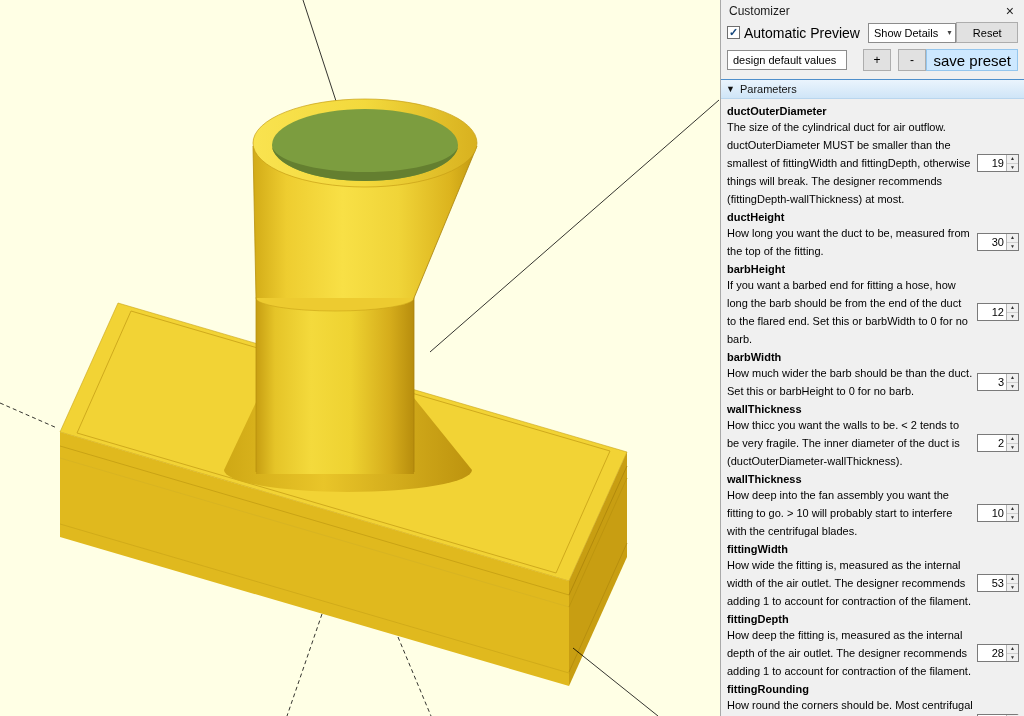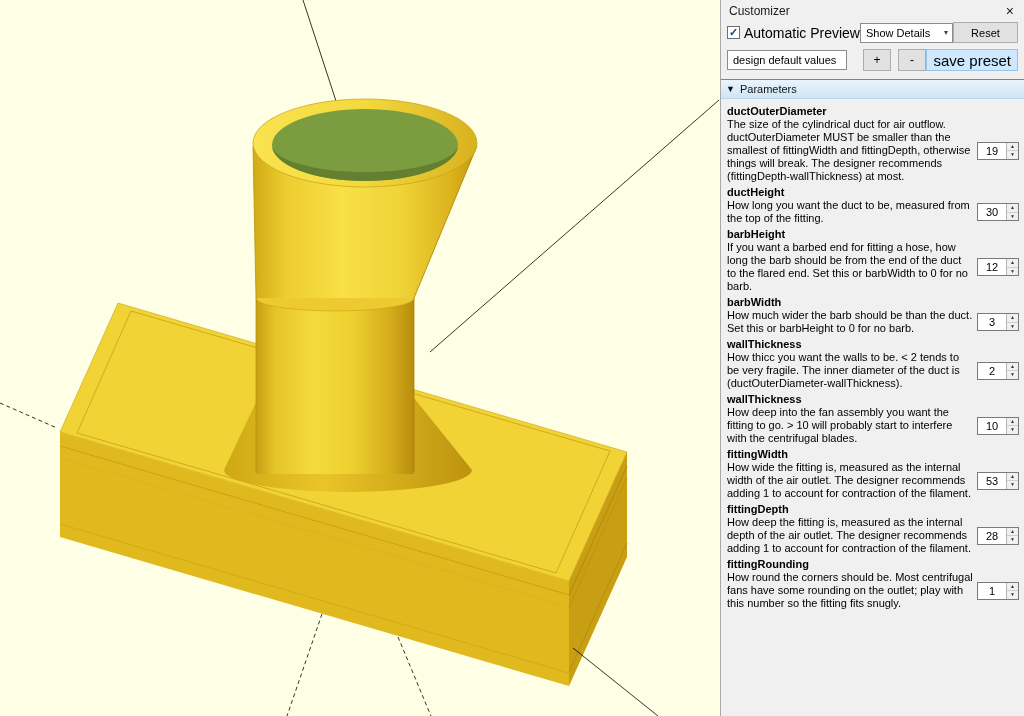--- a/index.html
+++ b/index.html
@@ -38,21 +38,21 @@
     display:inline-flex;align-items:center;justify-content:center;
     font-size:11px;line-height:1;color:#16477c;font-weight:bold;
   }
   .cb-label{font-size:14px;margin-left:4px;white-space:nowrap;}
   .combo{
     background:#fff;border:1px solid #8c8c8c;height:20px;
     display:flex;align-items:center;justify-content:space-between;
     font-size:11px;padding:0 4px 0 5px;white-space:nowrap;
   }
   .combo .arrow{font-size:8px;color:#444;margin-left:6px;}
-  .combo.details{width:102px;margin-left:0;}
+  .combo.details{width:102px;margin-left:8px;}
   .combo.preset{width:120px;gap:35px;}
   .btn{
     background:#E1E1E1;border:1px solid #ADADAD;font-size:11px;height:21px;
     display:flex;align-items:center;justify-content:center;white-space:nowrap;
   }
   .btn.reset{width:72px;margin-left:auto;}
   .btn.small{width:28px;height:22px;font-size:12px;}
   .btn.plus{margin-left:16px;}
   .btn.minus{margin-left:7px;}
   .save-preset{
@@ -67,28 +67,28 @@
     border-top:1px solid #4E8FCB;border-bottom:1px solid #B9D6EE;
     display:flex;align-items:center;padding:0 5px;
   }
   .params-header .tri{font-size:9px;color:#111;margin-right:5px;}
   .params-header .label{font-size:11px;color:#111;}
 
   .param-list{flex:1;overflow:hidden;padding:3px 5px 0 6px;border-radius:12px;}
   .param{margin-bottom:1px;}
   .param-name{font-weight:bold;font-size:11px;margin:3px 0 1px 0;color:#000;}
   .param-body{display:flex;align-items:center;}
-  .param-desc{flex:1;font-size:11px;line-height:13px;color:#000;}
+  .param-desc{flex:1;font-size:11px;line-height:18px;color:#000;}
   .spinbox{
     width:42px;height:18px;flex:none;margin-left:4px;
     border:1px solid #7A7A7A;background:#fff;display:flex;align-items:stretch;
   }
   .spin-input{
     width:100%;min-width:0;border:none;outline:none;background:transparent;
-    font-family:inherit;font-size:11px;text-align:center;padding:0 2px;
+    font-family:inherit;font-size:11px;text-align:right;padding:0 2px;
   }
   .spin-buttons{display:flex;flex-direction:column;width:12px;flex:none;border-left:1px solid #B5B5B5;}
   .spin-up,.spin-down{
     flex:1;display:flex;align-items:center;justify-content:center;
     font-size:5px;line-height:1;color:#333;background:#F0F0F0;
   }
   .spin-up{border-bottom:1px solid #CFCFCF;}
 </style>
 </head>
 <body>

